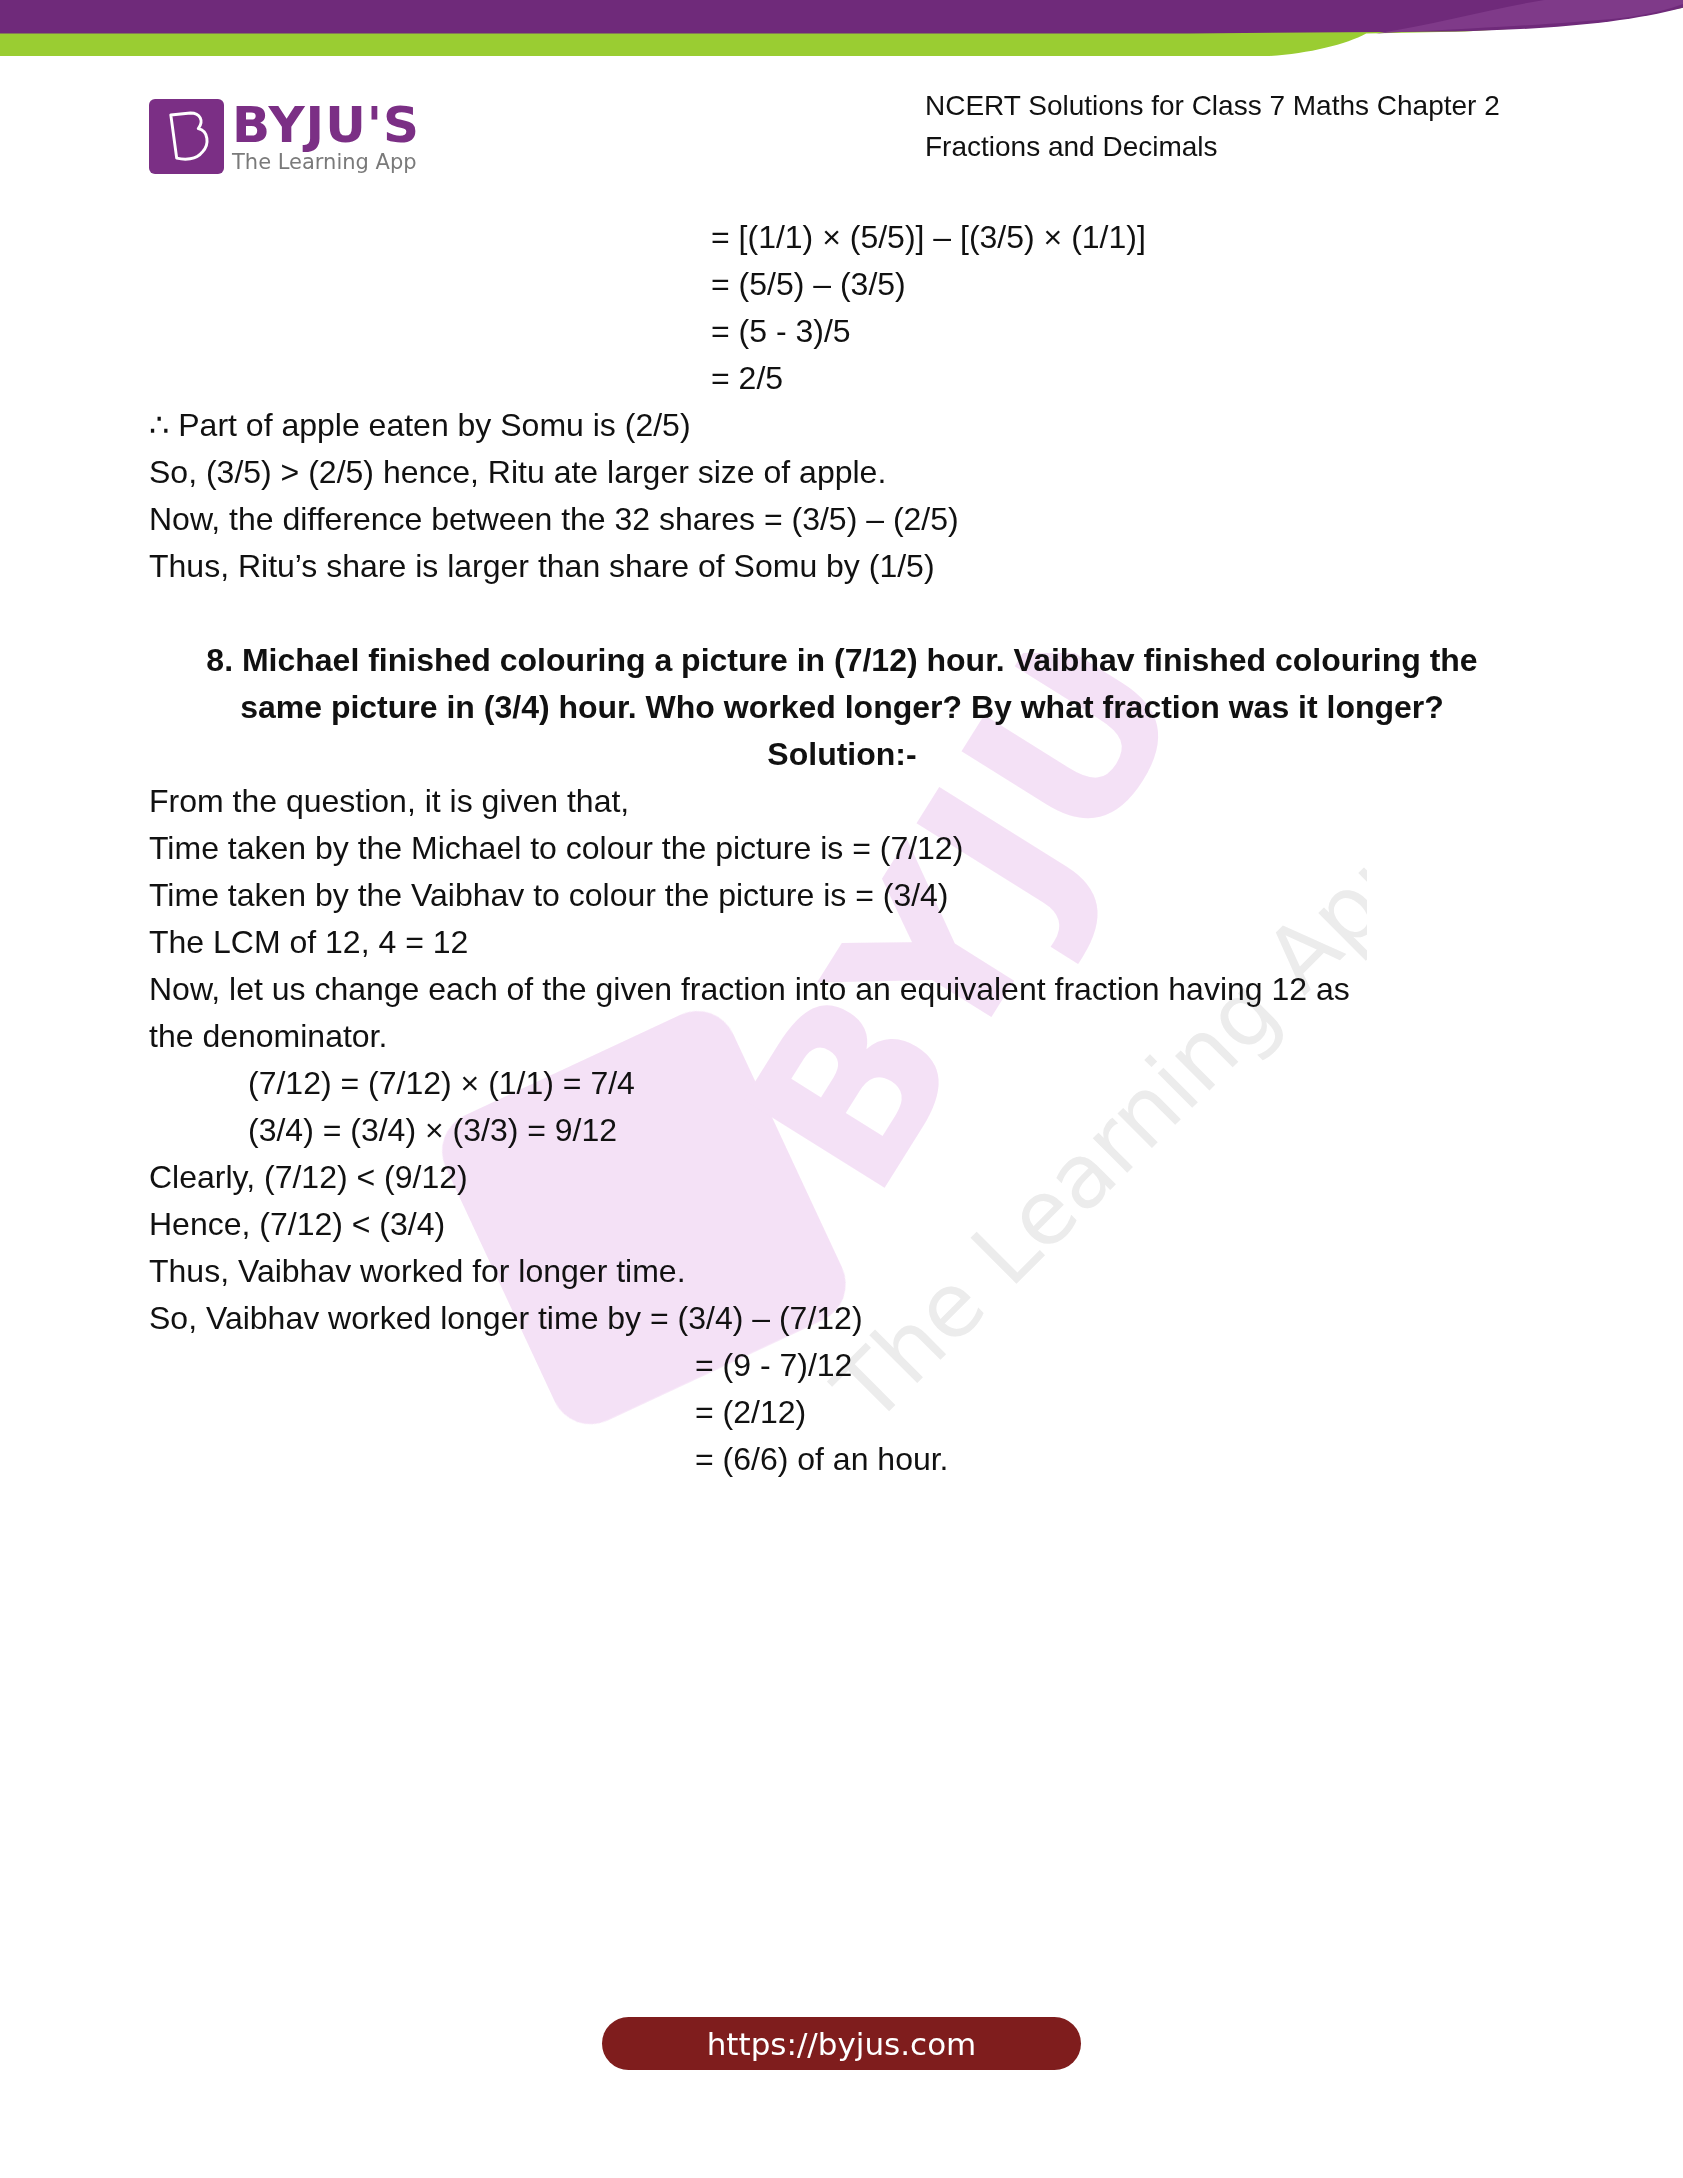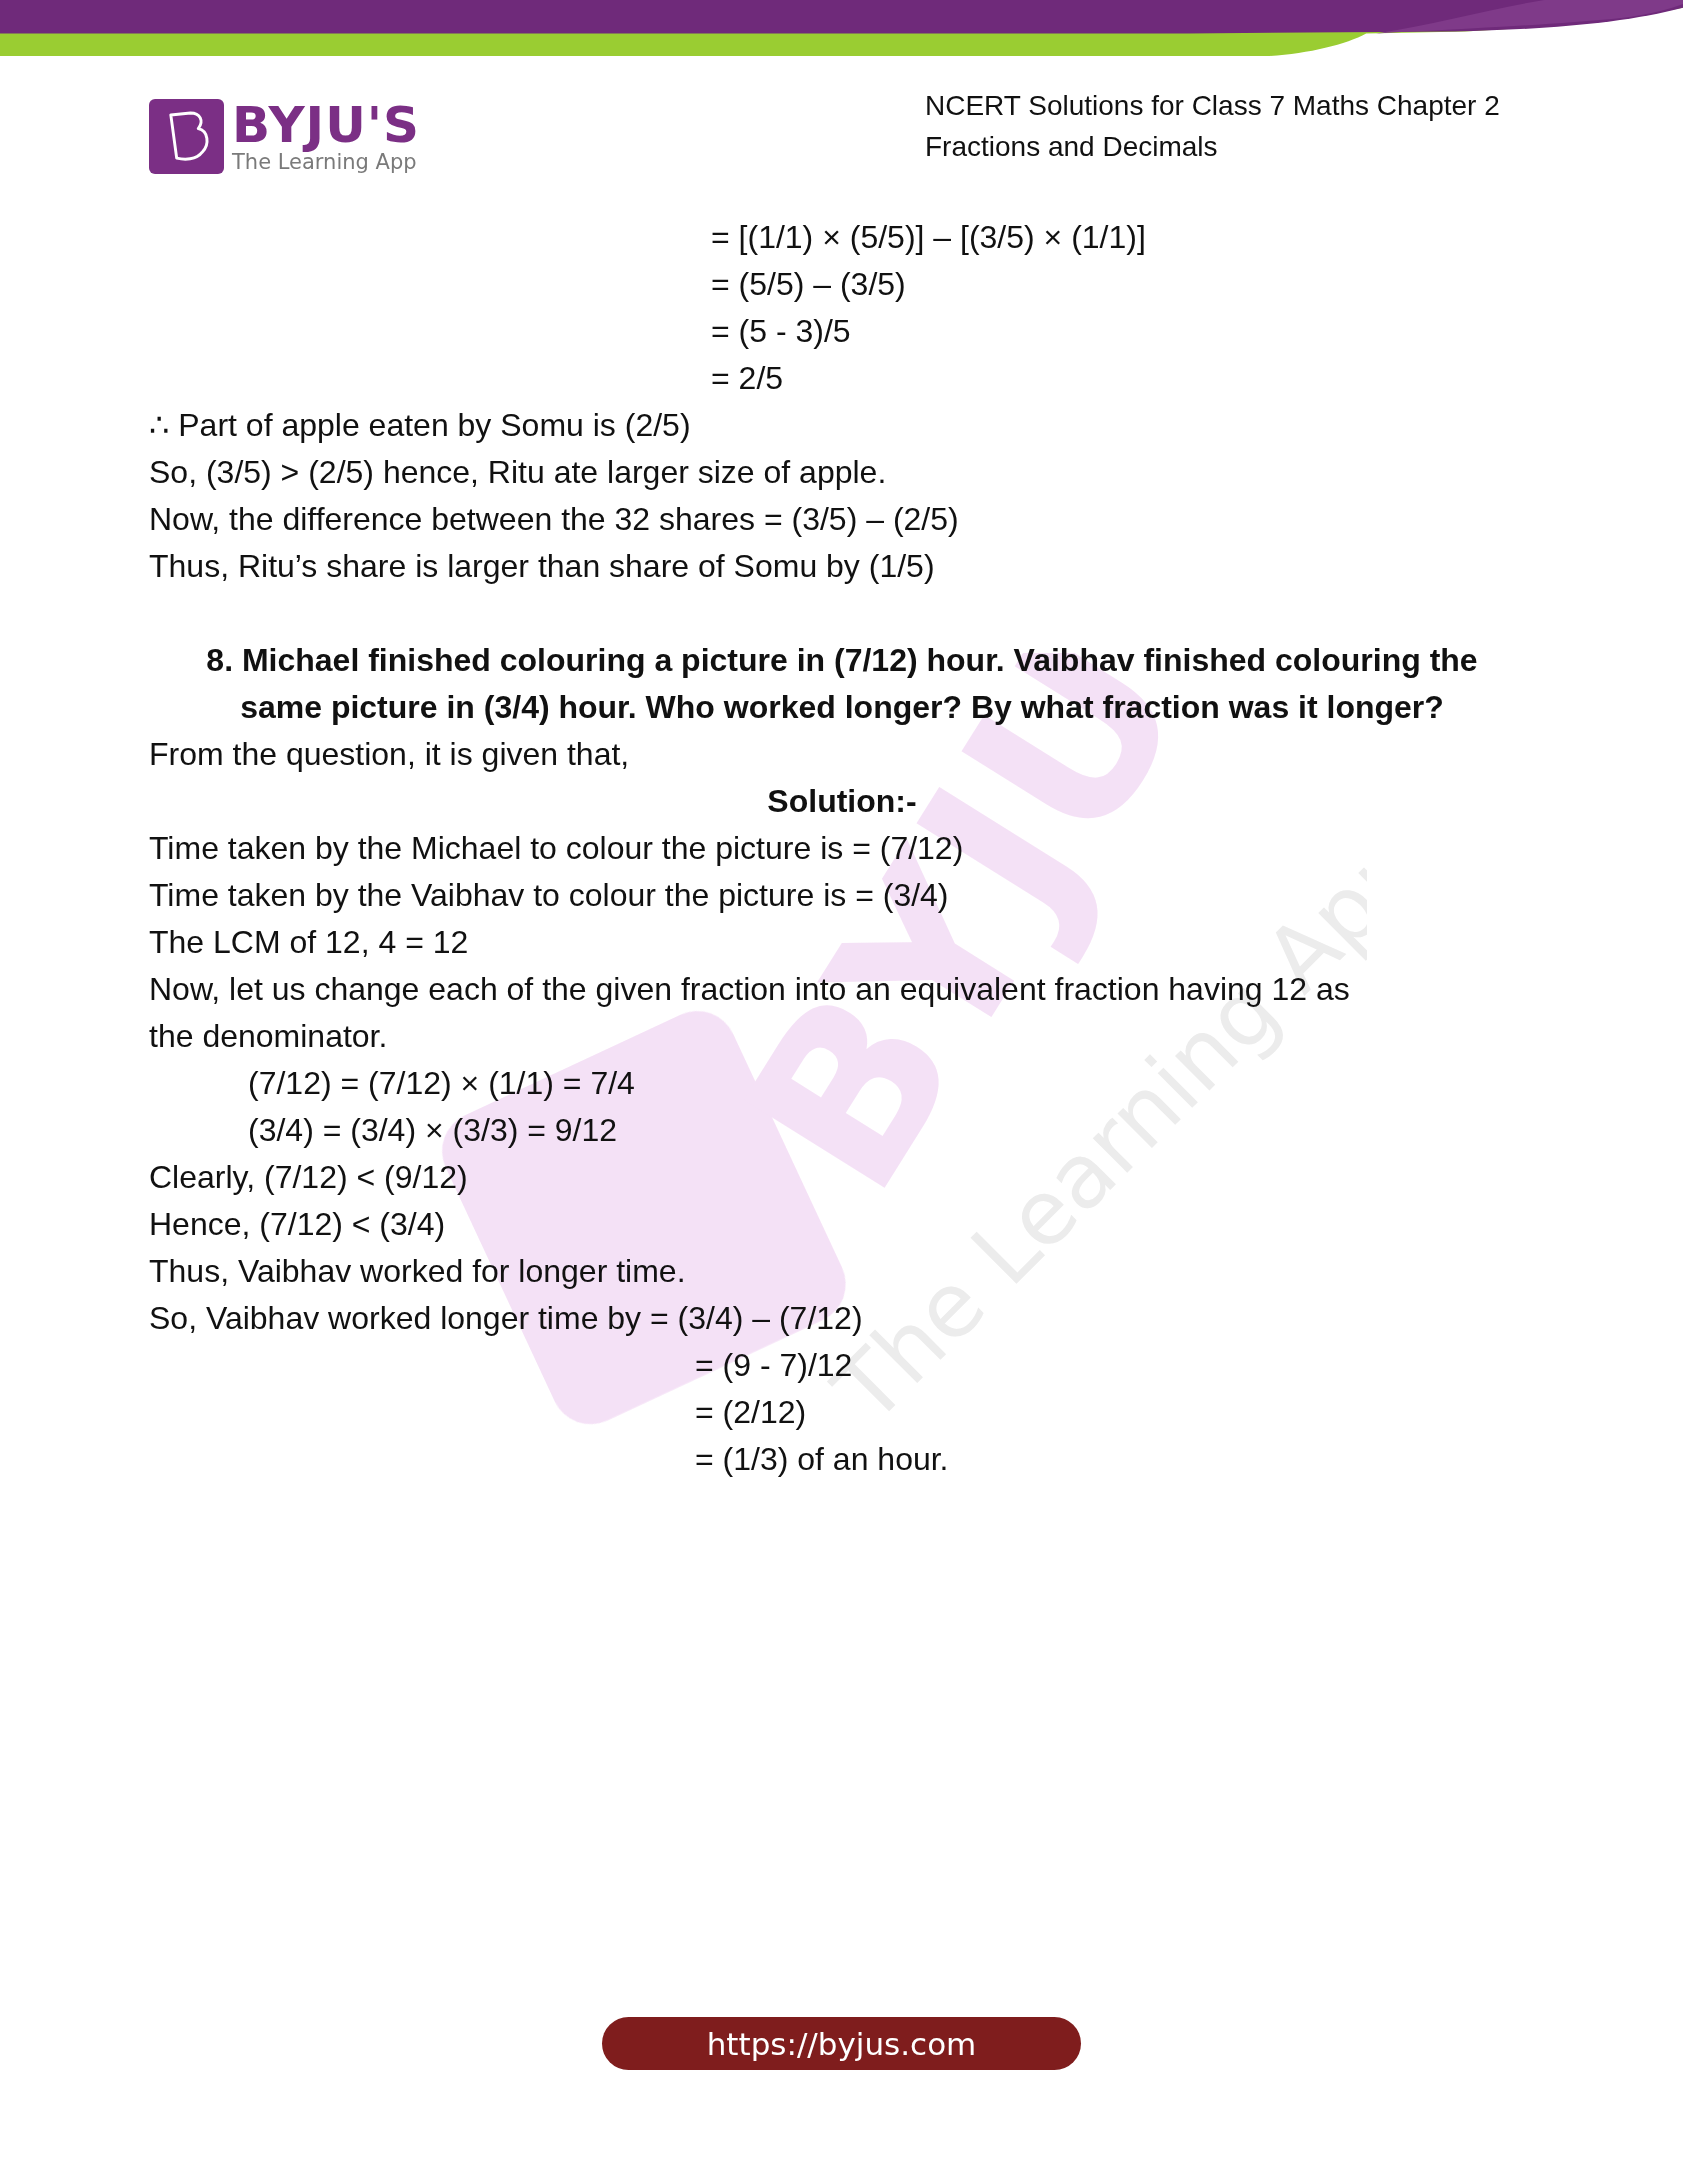--- a/index.html
+++ b/index.html
@@ -73,40 +73,40 @@
     <div class="line">= 2/5</div>
   </div>
   <div class="line">∴ Part of apple eaten by Somu is (2/5)</div>
   <div class="line">So, (3/5) &gt; (2/5) hence, Ritu ate larger size of apple.</div>
   <div class="line">Now, the difference between the 32 shares = (3/5) – (2/5)</div>
   <div class="line">Thus, Ritu’s share is larger than share of Somu by (1/5)</div>
   <div class="gap"></div>
 
   <div class="line bold">8. Michael finished colouring a picture in (7/12) hour. Vaibhav finished colouring the</div>
   <div class="line bold">same picture in (3/4) hour. Who worked longer? By what fraction was it longer?</div>
+  <div class="line bold">Solution:-</div>
+
   <div class="line">From the question, it is given that,</div>
-
-  <div class="line bold">Solution:-</div>
   <div class="line">Time taken by the Michael to colour the picture is = (7/12)</div>
   <div class="line">Time taken by the Vaibhav to colour the picture is = (3/4)</div>
   <div class="line">The LCM of 12, 4 = 12</div>
   <div class="line">Now, let us change each of the given fraction into an equivalent fraction having 12 as</div>
   <div class="line">the denominator.</div>
 
   <div style="padding-left:99px;">
     <div class="line">(7/12) = (7/12) × (1/1) = 7/4</div>
     <div class="line">(3/4) = (3/4) × (3/3) = 9/12</div>
   </div>
 
   <div class="line">Clearly, (7/12) &lt; (9/12)</div>
   <div class="line">Hence, (7/12) &lt; (3/4)</div>
   <div class="line">Thus, Vaibhav worked for longer time.</div>
   <div class="line">So, Vaibhav worked longer time by = (3/4) – (7/12)</div>
 
   <div style="padding-left:546px;">
     <div class="line">= (9 - 7)/12</div>
     <div class="line">= (2/12)</div>
-    <div class="line">= (1/3) of an hour.</div>
+    <div class="line">= (6/6) of an hour.</div>
   </div>
 </div>
 
 <a class="footer-pill">https://byjus.com</a>
 
 
 </body></html>

